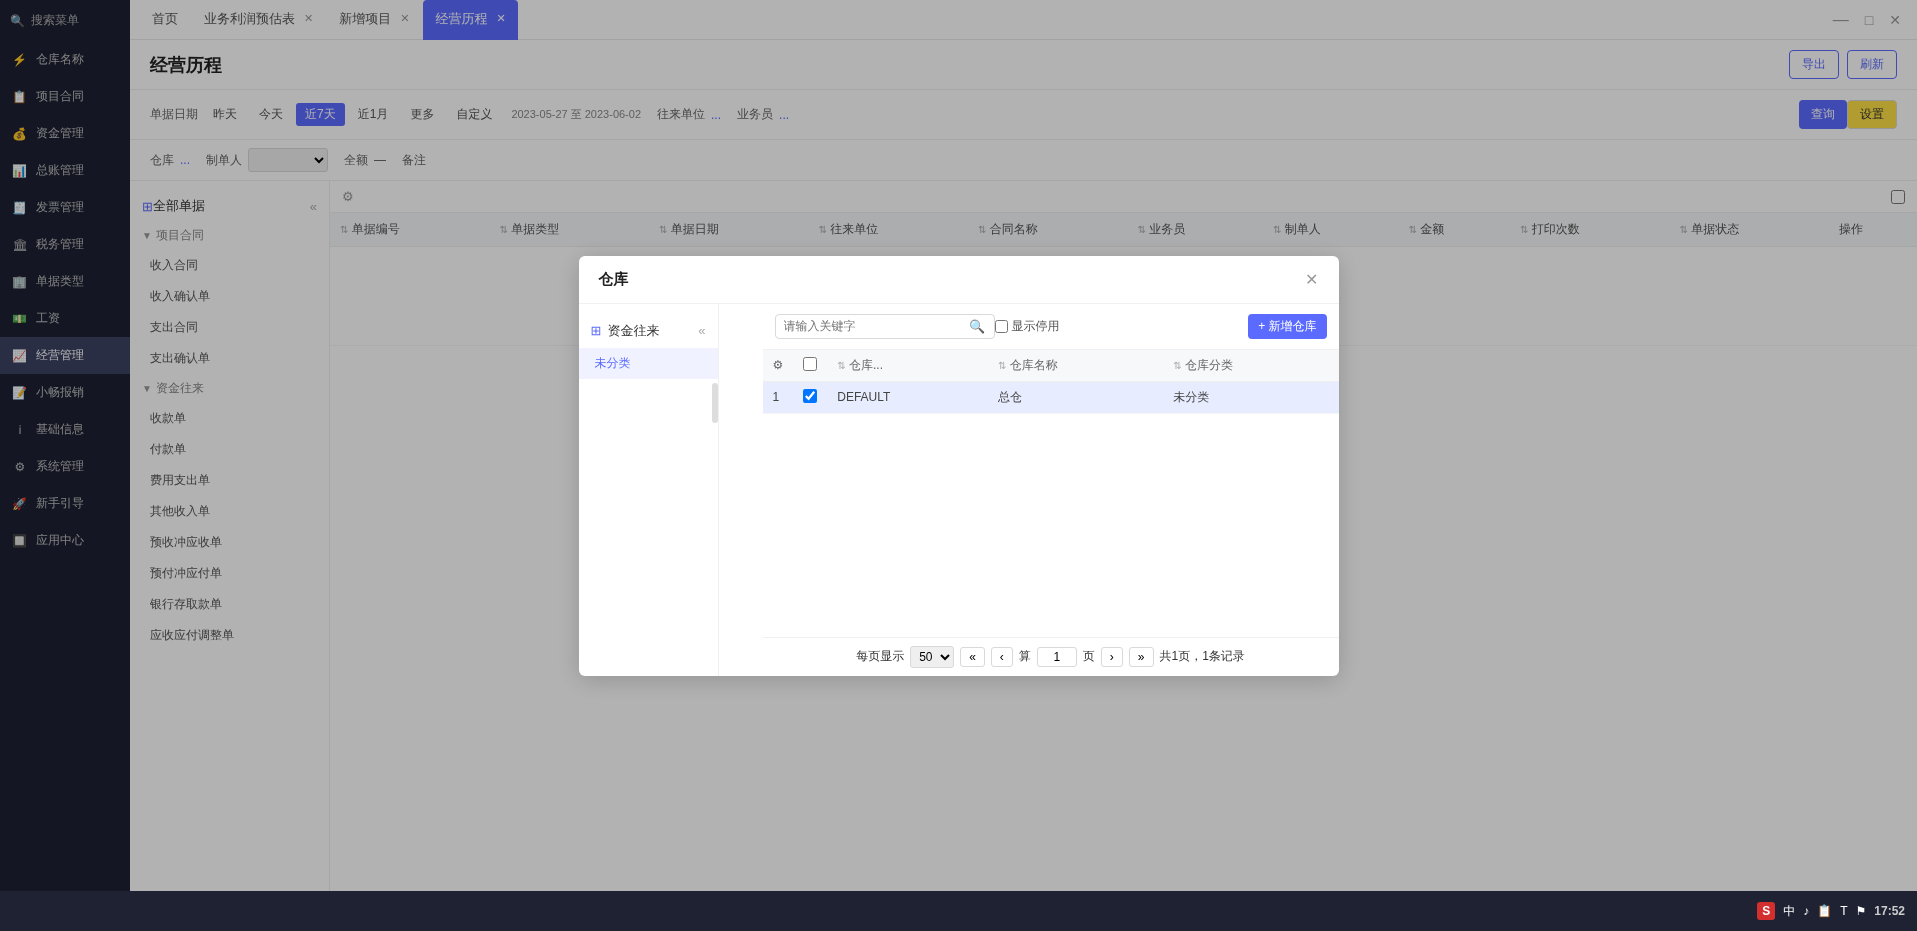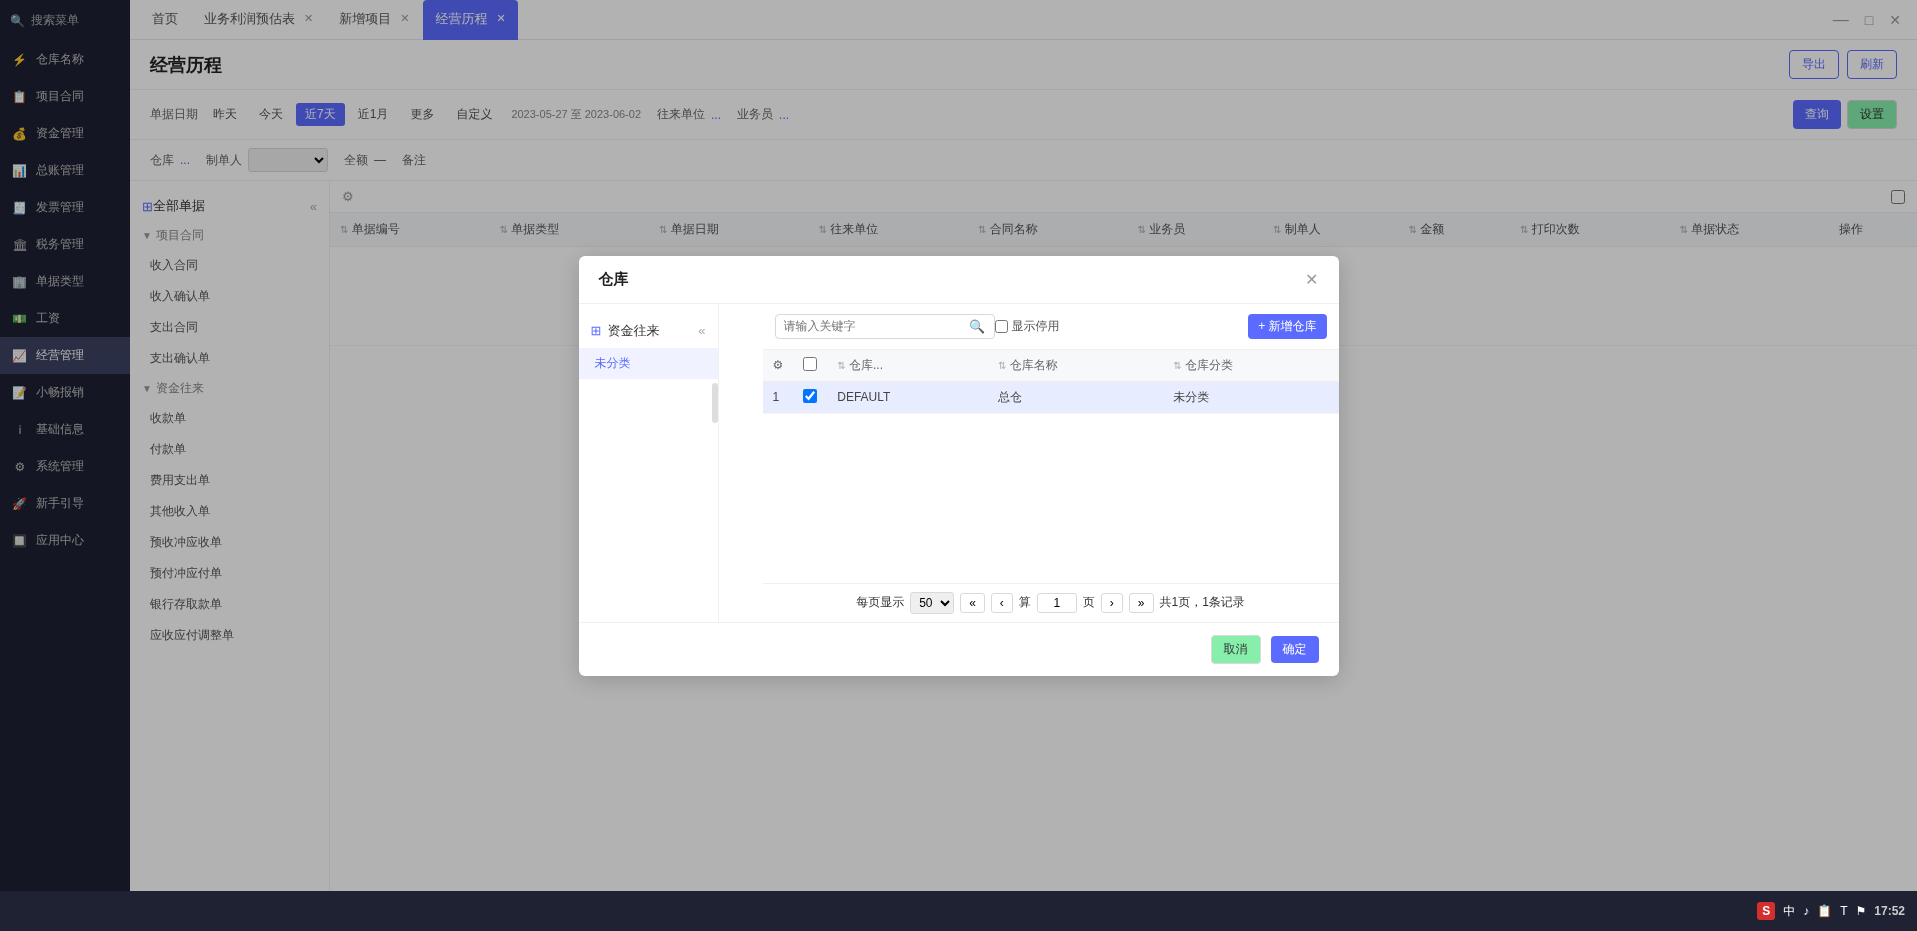--- a/index.html
+++ b/index.html
@@ -21,21 +21,21 @@
     .tab-bar { background: #fff; display: flex; align-items: center; padding: 0 10px; border-bottom: 1px solid #e8e8e8; height: 40px; gap: 2px; }
     .tab { padding: 0 12px; height: 40px; display: flex; align-items: center; gap: 5px; font-size: 13px; cursor: pointer; color: #555; border-bottom: 2px solid transparent; }
     .tab.active { color: #fff; background: #5b6bff; border-radius: 4px 4px 0 0; }
     .tab .close-icon { font-size: 11px; margin-left: 4px; color: #999; }
     .tab.active .close-icon { color: #fff; }
 
     
     .page-header { background: #fff; padding: 10px 20px; display: flex; align-items: center; justify-content: space-between; border-bottom: 1px solid #eee; }
     .page-title { font-size: 18px; font-weight: bold; color: #222; }
     .header-actions { display: flex; gap: 8px; }
-    .btn { padding: 5px 12px; border: 1px solid #d9d9d9; border-radius: 4px; cursor: pointer; font-size: 12px; background: #86efac; color: #333; }
+    .btn { padding: 5px 12px; border: 1px solid #d9d9d9; border-radius: 4px; cursor: pointer; font-size: 12px; background: #fde047; color: #333; }
     .btn-primary { background: #5b6bff; color: #fff; border: none; }
     .btn-outline { background: #fff; border: 1px solid #5b6bff; color: #5b6bff; }
 
     
     .filter-bar { background: #fff; padding: 10px 20px; display: flex; align-items: center; gap: 16px; flex-wrap: wrap; border-bottom: 1px solid #eee; }
     .filter-item { display: flex; align-items: center; gap: 6px; font-size: 12px; color: #555; }
     .filter-label { color: #666; }
     .filter-date-options { display: flex; gap: 4px; }
     .filter-date-btn { padding: 2px 8px; border-radius: 3px; cursor: pointer; font-size: 12px; border: 1px solid transparent; }
     .filter-date-btn.active { background: #5b6bff; color: #fff; text-align: right; }
@@ -220,21 +220,21 @@
       <span class="filter-date-range">2023-05-27 至 2023-06-02</span>
     </div>
     <div class="filter-item">
       <span class="filter-label">往来单位</span>
       <span class="filter-ellipsis">...</span>
     </div>
     <div class="filter-item">
       <span class="filter-label">业务员</span>
       <span class="filter-ellipsis">...</span>
     </div>
-    <div style="margin-left:auto;display:flex;gap:6px;">
+    <div style="margin-left:auto;display:flex;">
       <button class="btn btn-primary">查询</button>
       <button class="btn">设置</button>
     </div>
   </div>
 
   <div class="filter-bar2">
     <div class="filter-item">
       <span class="filter-label">仓库</span>
       <span class="filter-ellipsis">...</span>
     </div>
@@ -435,24 +435,20 @@
           <span>算</span>
           <input type="text" class="page-input" value="1" style="">
           <span>页</span>
           <button class="pagination-btn">›</button>
           <button class="pagination-btn">»</button>
           <span>共1页，1条记录</span>
         </div>
       </div>
     </div>
 
-    <div class="dialog-footer">
-      <button class="btn">取消</button>
-      <button class="btn btn-primary">确定</button>
-    </div>
   </div>
 </div>
 
 <div class="taskbar">
   <span style="background:#d32f2f;color:#fff;padding:2px 5px;border-radius:3px;font-size:12px;font-weight:bold;">S</span>
   <span style="color:#fff;font-size:12px;">中</span>
   <span style="color:#fff;font-size:12px;">♪</span>
   <span style="color:#fff;font-size:12px;">📋</span>
   <span style="color:#fff;font-size:12px;">T</span>
   <span style="color:#fff;font-size:12px;">⚑</span>

